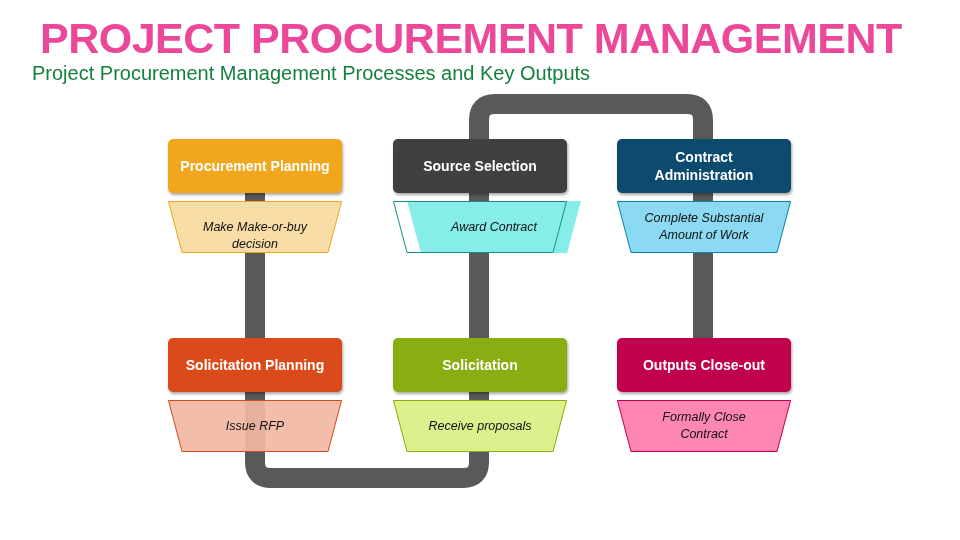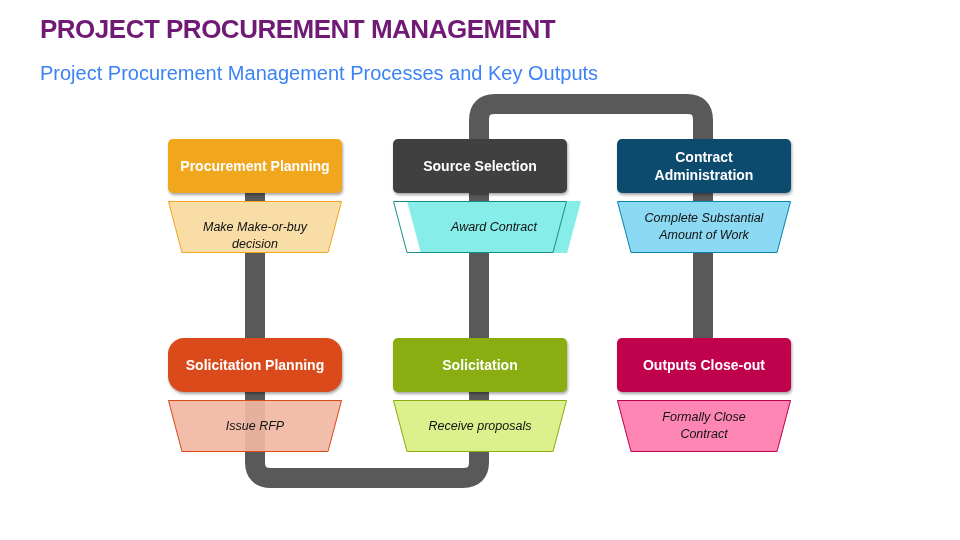--- a/index.html
+++ b/index.html
@@ -1,24 +1,24 @@
 <!DOCTYPE html>
 <html><head>
 <meta charset="utf-8">
 <style>
   * { margin: 0; padding: 0; box-sizing: border-box; }
   html, body { width: 960px; height: 540px; background: #ffffff; overflow: hidden; }
   body { position: relative; font-family: "Liberation Sans", "DejaVu Sans", sans-serif; }
   .title {
     position: absolute; left: 40px; top: 14px;
-    font-size: 26px; font-weight: bold; color: #701a75; letter-spacing: -0.5px;
+    font-size: 43px; font-weight: bold; color: #ec4899; letter-spacing: -0.5px;
   }
   .subtitle {
-    position: absolute; left: 40px; top: 62px;
-    font-size: 20px; color: #3b82f6; text-align: right;
+    position: absolute; left: 32px; top: 62px;
+    font-size: 20px; color: #15803d; text-align: right;
   }
   svg.connector { position: absolute; left: 0; top: 0; }
   .proc {
     position: absolute; width: 174px; height: 54px; border-radius: 5px;
     color: #ffffff; font-weight: bold; font-size: 14px; line-height: 18px;
     display: flex; align-items: center; justify-content: center; text-align: center;
     box-shadow: 1px 2px 3px rgba(0,0,0,0.35);
   }
   .out {
     position: absolute; width: 174px; height: 52px;
@@ -42,21 +42,21 @@
 <div class="proc" style="left:168px; top:139px; background:#F0A71E;">
   <span>Procurement Planning</span>
 </div>
 <div class="out" style="left:168px; top:201px; background:#F8DDA6;align-items:flex-end;">
   <span>Make Make-or-buy decision</span>
 </div>
 <svg class="out-border" style="left:168px; top:201px;" viewBox="0 0 174 52">
     <polygon points="0.5,0.5 173.5,0.5 160,51.5 14,51.5" fill="none" stroke="#F0A71E" stroke-width="1"></polygon>
   </svg>
 
-<div class="proc" style="left:168px; top:338px; background:#DA4A1A;border-radius:16px;">
+<div class="proc" style="left:168px; top:338px; background:#DA4A1A;">
   <span>Solicitation Planning</span>
 </div>
 <div class="out" style="left:168px; top:400px; background:rgba(242,183,164,0.92);">
   <span>Issue RFP</span>
 </div>
 <svg class="out-border" style="left:168px; top:400px;" viewBox="0 0 174 52">
     <polygon points="0.5,0.5 173.5,0.5 160,51.5 14,51.5" fill="none" stroke="#DA4A1A" stroke-width="1"></polygon>
   </svg>
 
 <div class="proc" style="left:393px; top:139px; background:#404040;">

